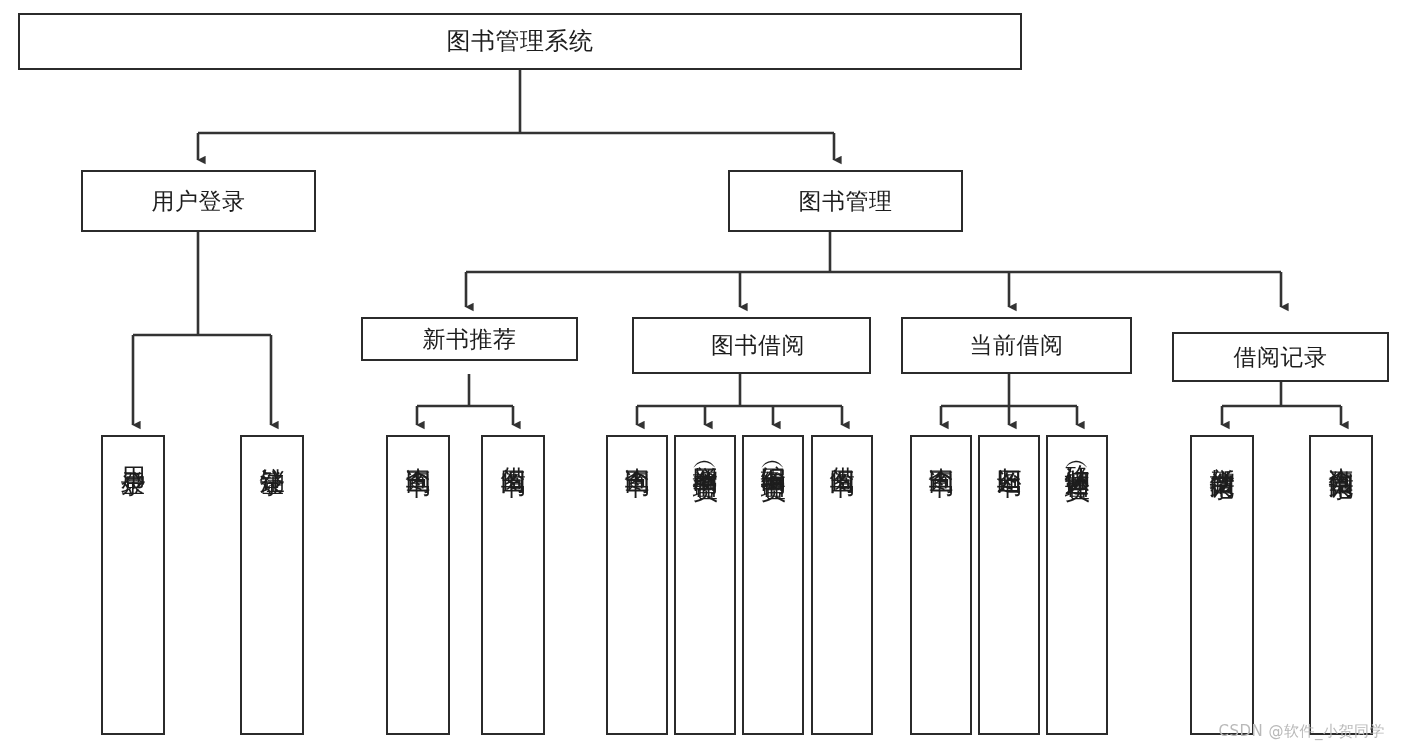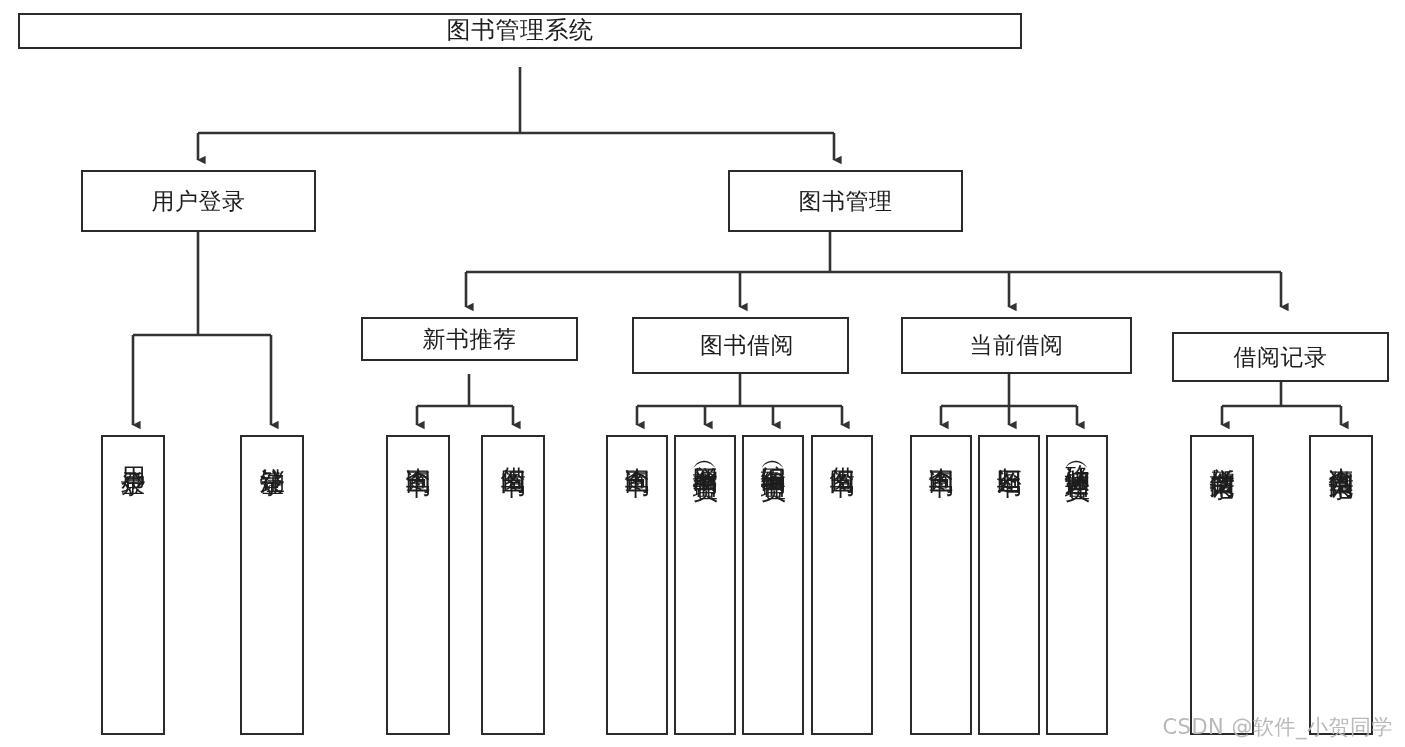--- a/index.html
+++ b/index.html
@@ -61,23 +61,23 @@
     line-height: 1.10;
     letter-spacing: 2px;
     white-space: nowrap;
     margin-top: 4px;
   }
   .node.leaf.align-top .node-label {
     margin-top: 2px;
   }
   #watermark {
     position: absolute;
-    right: 12px;
+    right: 20px;
     bottom: 6px;
-    font-size: 21px;
+    font-size: 15px;
     color: #b9b9b9;
     font-family: "DejaVu Sans", "Liberation Sans", sans-serif;
     white-space: nowrap;
     letter-spacing: 0.5px;
   }
 </style>
 </head>
 <body>
 
 <div id="diagram-root">
@@ -125,37 +125,37 @@
       <path d="M1009,406 L1009,425" marker-end="url(#arrowhead)"></path>
       <path d="M1077,406 L1077,425" marker-end="url(#arrowhead)"></path>
 
       <path d="M1281,374 L1281,406"></path>
       <path d="M1222,406 L1341,406"></path>
       <path d="M1222,406 L1222,425" marker-end="url(#arrowhead)"></path>
       <path d="M1341,406 L1341,425" marker-end="url(#arrowhead)"></path>
     </g>
   </svg>
 
-  <div class="node root horizontal" style="left:18px; top:13px; width:1004px; height:36px;">
+  <div class="node root horizontal" style="left:18px; top:13px; width:1004px; height:57px;">
     <span class="node-label">图书管理系统</span>
   </div>
 
   <div class="node horizontal" style="left:81px; top:170px; width:235px; height:62px;">
     <span class="node-label">用户登录</span>
   </div>
 
   <div class="node horizontal" style="left:712px; top:170px; width:235px; height:62px;margin-left:16px;">
     <span class="node-label">图书管理</span>
   </div>
 
   <div class="node horizontal" style="left:361px; top:317px; width:217px; height:44px;">
     <span class="node-label">新书推荐</span>
   </div>
 
-  <div class="node horizontal" style="left:632px; top:317px; width:217px; height:57px;padding-left:13px;">
+  <div class="node horizontal" style="left:632px; top:317px; width:239px; height:57px;padding-left:13px;">
     <span class="node-label">图书借阅</span>
   </div>
 
   <div class="node horizontal" style="left:901px; top:317px; width:231px; height:57px;">
     <span class="node-label">当前借阅</span>
   </div>
 
   <div class="node horizontal" style="left:1172px; top:332px; width:217px; height:50px;">
     <span class="node-label">借阅记录</span>
   </div>

